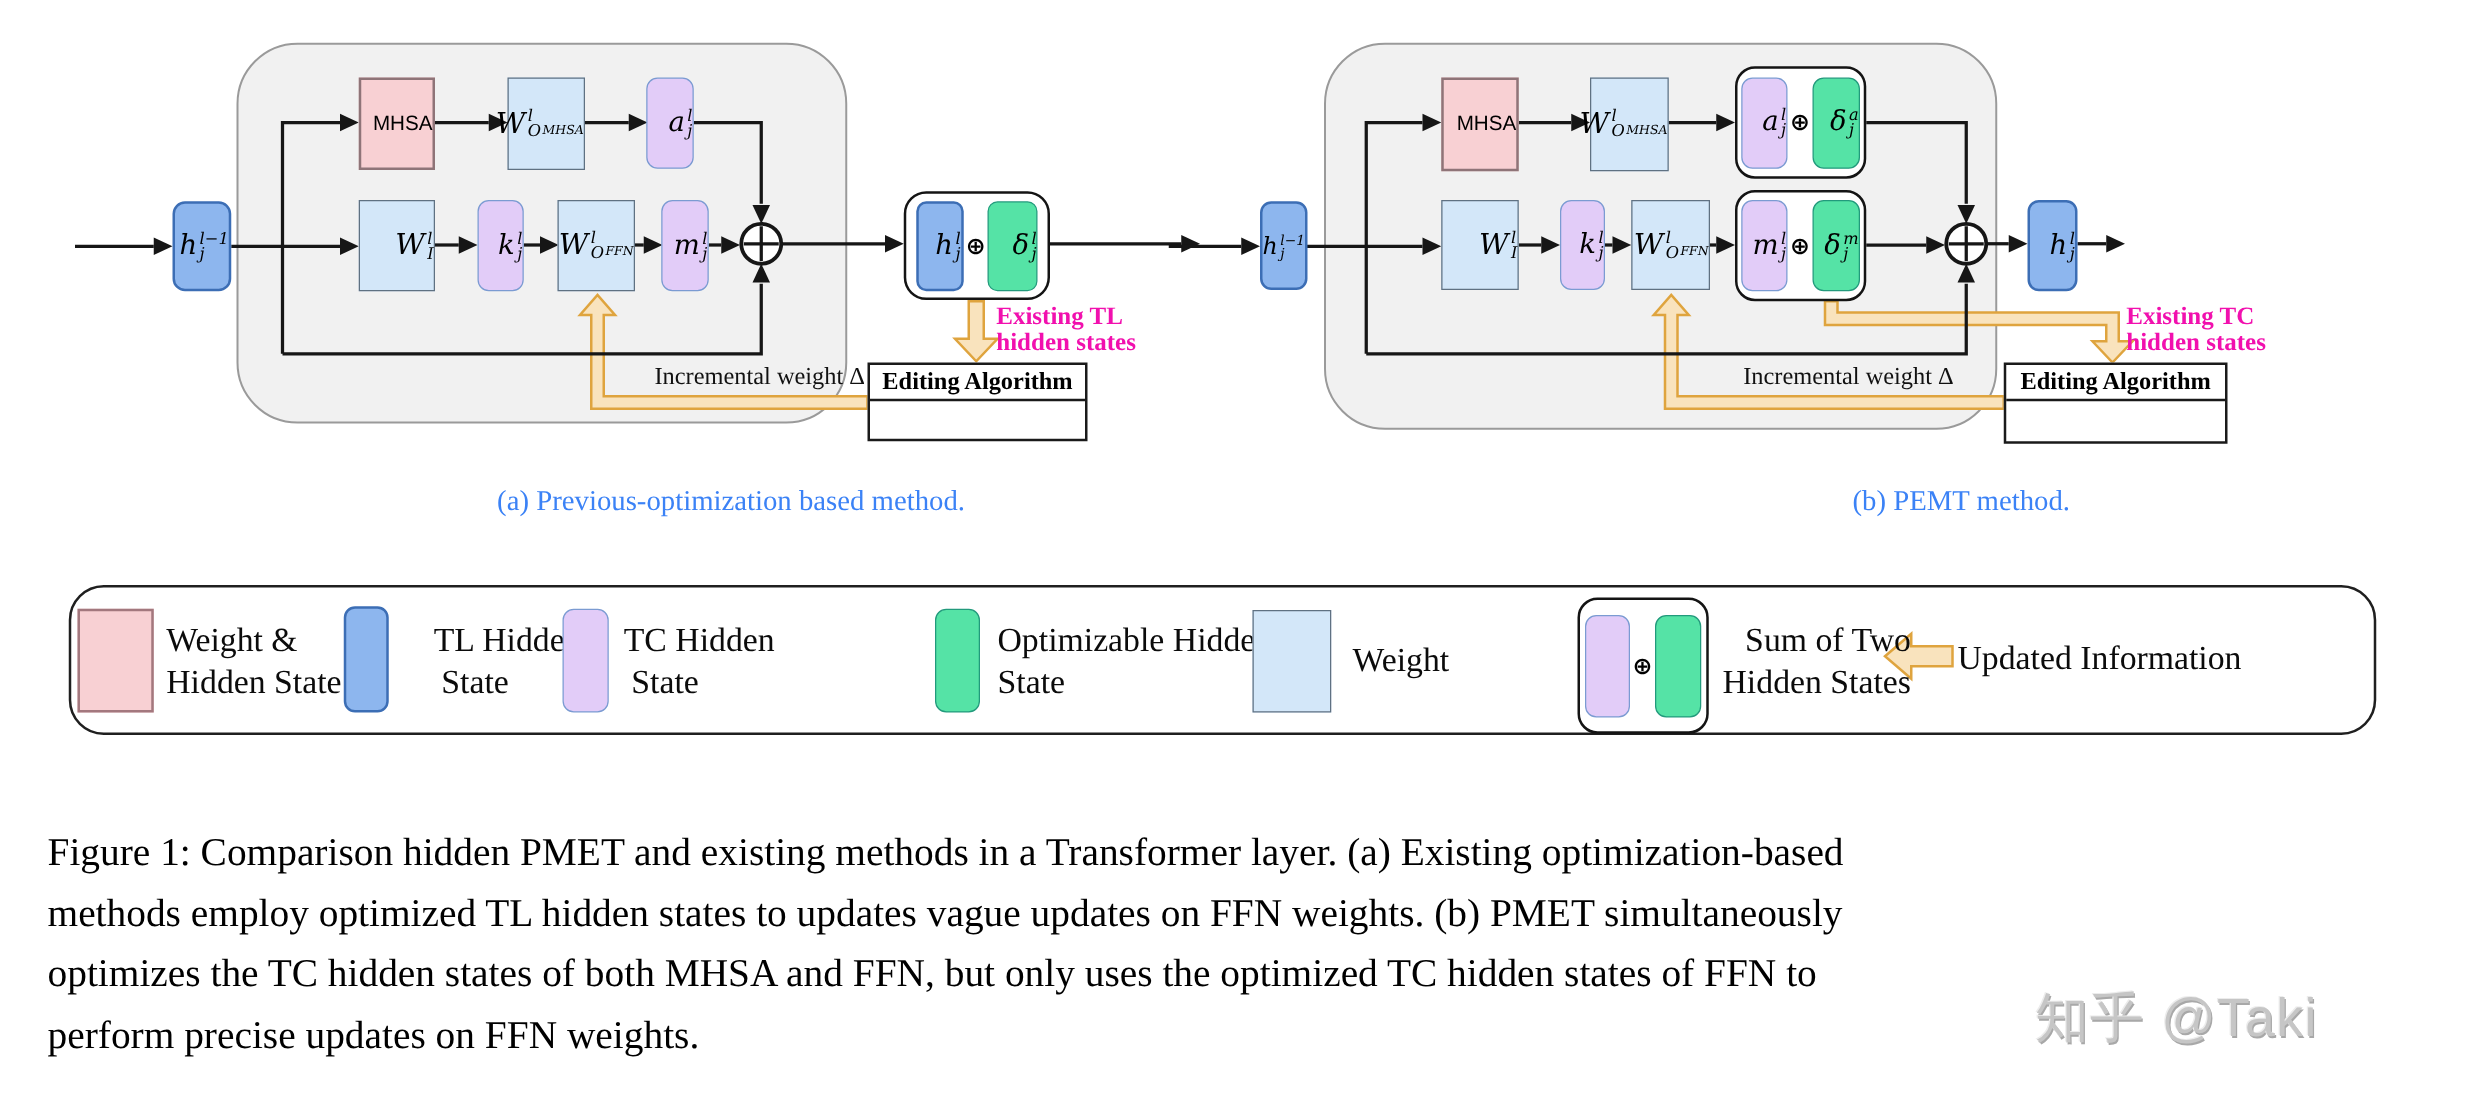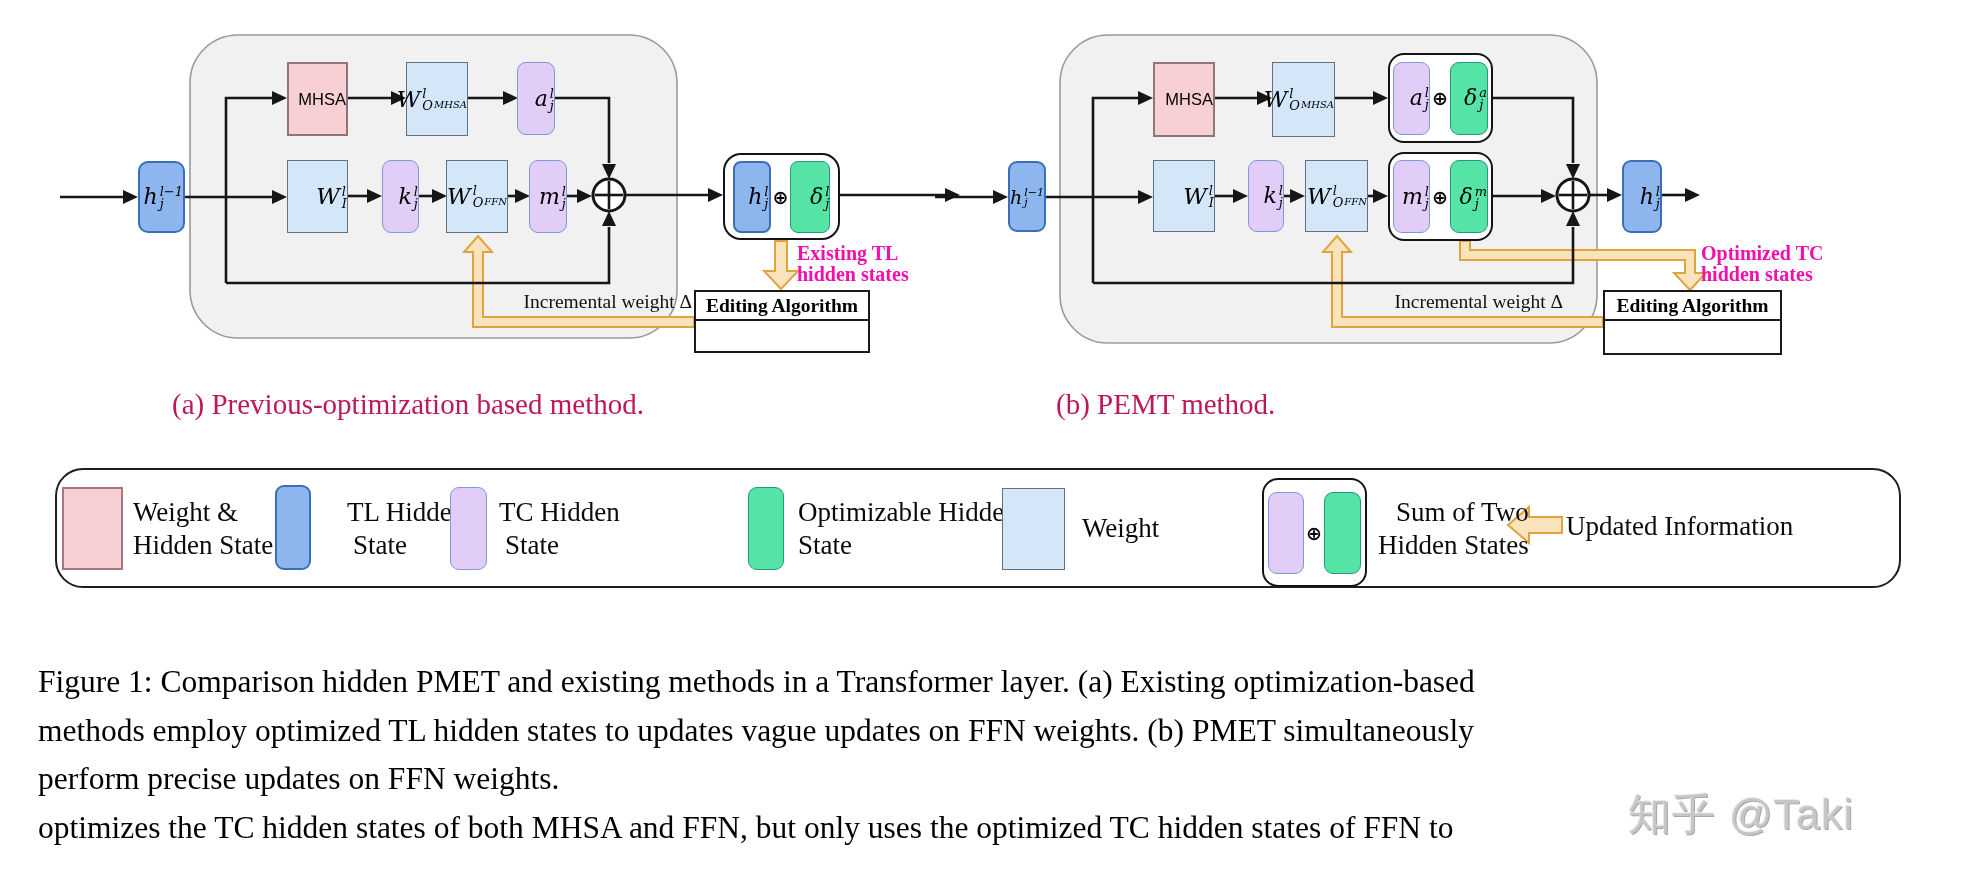--- a/index.html
+++ b/index.html
@@ -27,21 +27,21 @@
 
   .sans{font-family:"Liberation Sans",sans-serif;font-size:16.5px;color:#000;}
 
   .editbox{position:absolute;background:#ffffff;border:2px solid #1a1a1a;box-sizing:border-box;}
   .edit-top{height:27px;border-bottom:2px solid #1a1a1a;display:flex;align-items:center;justify-content:center;
             font-family:"Liberation Serif",serif;font-weight:bold;font-size:19.5px;}
 
   .increm{position:absolute;font-family:"Liberation Serif",serif;font-size:19.5px;text-align:right;color:#111;}
   .magenta{position:absolute;font-family:"Liberation Serif",serif;font-weight:bold;font-size:20px;
            line-height:21px;color:#f110ae;}
-  .subcap{position:absolute;font-size:29px;text-align:left;color:#be185d;}
+  .subcap{position:absolute;font-size:23px;text-align:right;color:#3b82f6;}
 
   .leg-label{position:absolute;font-size:27px;line-height:33px;color:#0b0b0b;}
   .legendframe{position:absolute;left:55px;top:468px;width:1846px;height:120px;border:2px solid #1f1f1f;
                border-radius:28px;box-sizing:border-box;}
 
   .figcap{position:absolute;left:38px;top:658px;width:1914px;font-size:31.5px;line-height:48.5px;color:#000;}
   .watermark{position:absolute;left:1628px;top:786px;font-family:"Liberation Sans",sans-serif;
              font-size:43px;letter-spacing:1px;color:#c6c6c6;
              text-shadow:-1px -1px 0 #ececec, 1px 1px 0 #a8a8a8;}
 </style>
@@ -341,21 +341,21 @@
       </span>
   </div>
 
   <div class="editbox" style="left:1603px;top:290px;width:179px;height:65px;">
     <div class="edit-top">
         <span>Editing Algorithm</span>
       </div>
   </div>
   <div class="increm" style="left:1341px;top:291px;width:222px;">Incremental weight Δ</div>
   <div class="magenta" style="left:1701px;top:243px;">
-    <div>Optimized TC</div>
+    <div>Existing TC</div>
     <div>hidden states</div>
   </div>
   <div class="subcap" style="left:1056px;top:388px;width:600px;">(b) PEMT method.</div>
 
   <div class="legendframe"></div>
 
   <div class="bx pink" style="left:62px;top:487px;width:61px;height:83px;border:2px solid #a3787e;"></div>
   <div class="leg-label" style="left:133px;top:496px;">
     <div>Weight &amp;</div>
     <div>Hidden State</div>
@@ -394,18 +394,18 @@
     <div>Hidden States</div>
   </div>
 
   <div class="leg-label" style="left:1566px;top:510px;">
     <div>Updated Information</div>
   </div>
 
   <div class="figcap">
     <div>Figure 1: Comparison hidden PMET and existing methods in a Transformer layer. (a) Existing optimization-based</div>
     <div>methods employ optimized TL hidden states to updates vague updates on FFN weights. (b) PMET simultaneously</div>
+    <div>optimizes the TC hidden states of both MHSA and FFN, but only uses the optimized TC hidden states of FFN to</div>
     <div>perform precise updates on FFN weights.</div>
-    <div>optimizes the TC hidden states of both MHSA and FFN, but only uses the optimized TC hidden states of FFN to</div>
   </div>
 
   <div class="watermark">知乎 @Taki</div>
 </div>
 
 </body></html>

